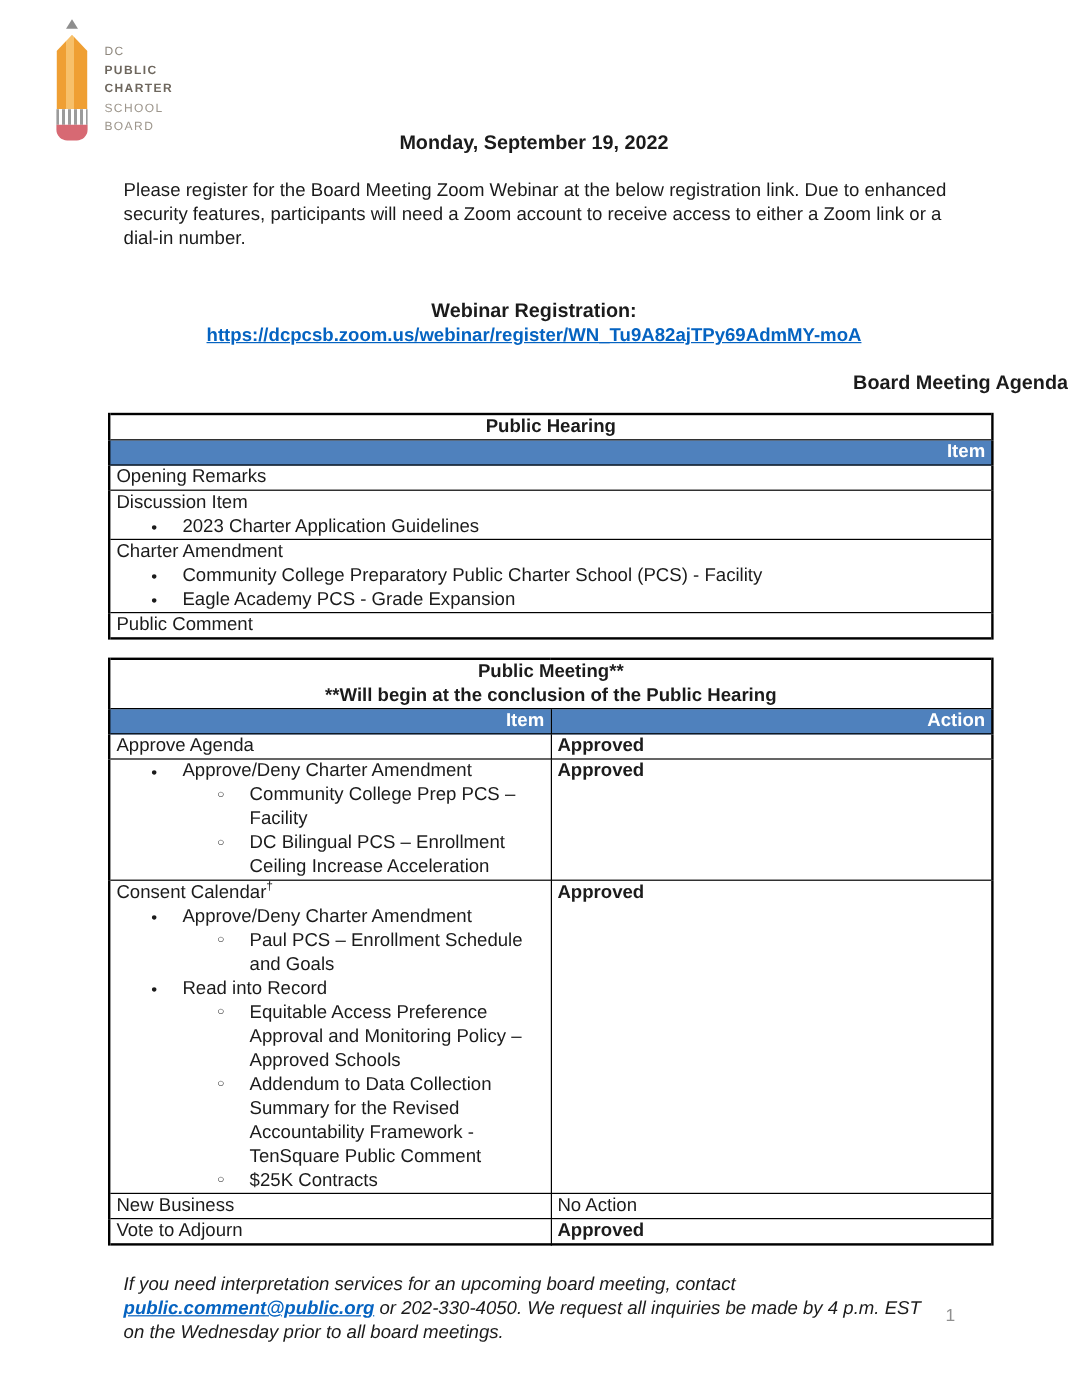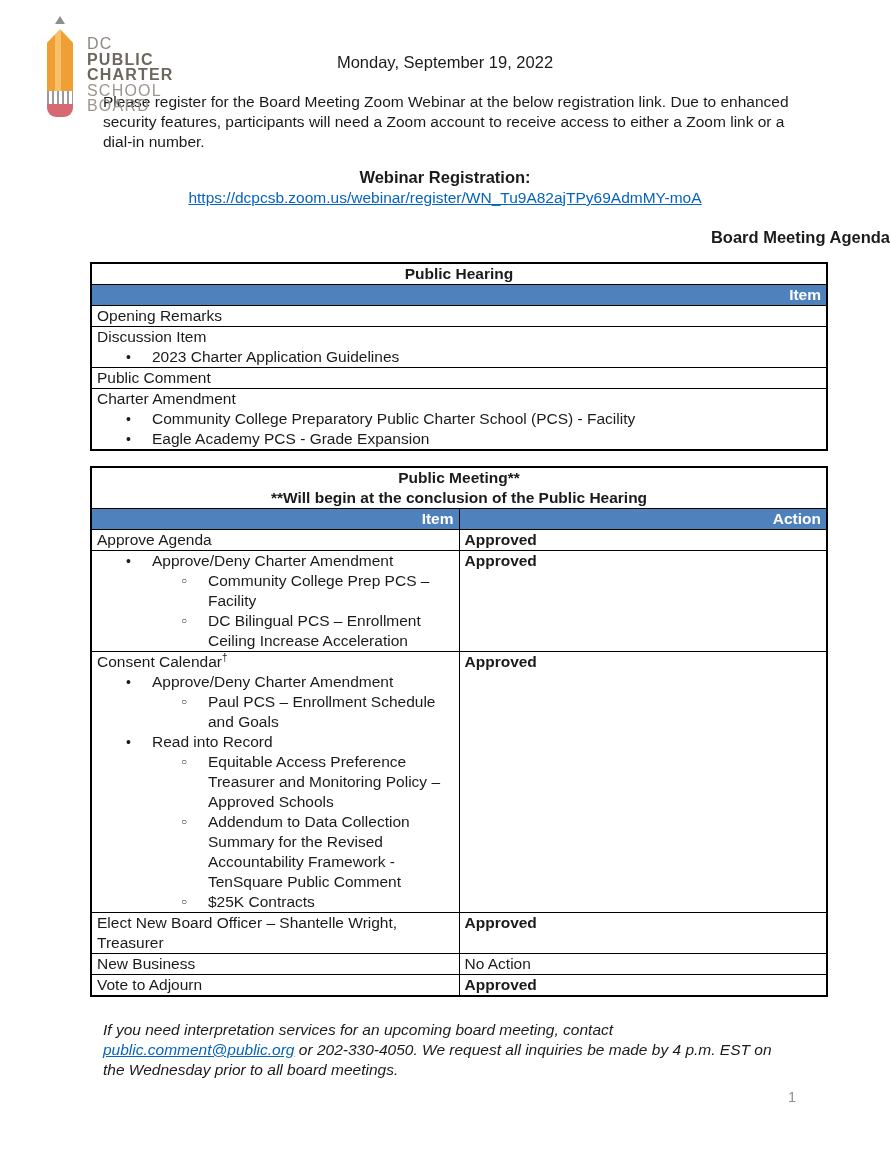--- a/index.html
+++ b/index.html
@@ -15,32 +15,32 @@
   
   .logo { position:absolute; top:14px; left:45px; display:flex; align-items:flex-start; }
   .pencil { width:30px; display:flex; flex-direction:column; align-items:center; margin-top:2px; }
   .p-tip { width:0; height:0; border-left:5px solid transparent; border-right:5px solid transparent;
            border-bottom:8px solid #8e8e8e; margin-bottom:5px; }
   .p-body { width:26px; height:62px; background:linear-gradient(90deg,#ef9f33 0 30%,#f7c06a 30% 55%,#ef9f33 55% 100%);
             clip-path:polygon(50% 0, 100% 22%, 100% 100%, 0 100%, 0 22%); }
   .p-ferrule { width:26px; height:13px;
             background:repeating-linear-gradient(90deg,#9b9b9b 0 2px,#ffffff 2px 5px); }
   .p-eraser { width:26px; height:13px; background:#d76973; border-radius:0 0 9px 9px; }
-  .logo-text { margin-left:12px; margin-top:22px; font-size:16px; line-height:15.5px; letter-spacing:1.2px; }
+  .logo-text { margin-left:12px; margin-top:22px; font-size:10px; line-height:15.5px; letter-spacing:1.2px; }
   .lt-med   { color:#8f887e; }
   .lt-bold  { color:#6e675e; font-weight:bold; }
   .lt-light { color:#9d968c; }
 
   
-  .date-block { padding-top:51px; text-align:center; font-weight:normal; font-size:16.5px; line-height:22px; }
+  .date-block { padding-top:108px; text-align:center; font-weight:bold; font-size:16.5px; line-height:22px; }
   .intro { margin:19px 100px 0 103px; font-size:15.5px; line-height:20px; width:690px; }
   .center-h { text-align:center; font-weight:bold; font-size:16.5px; }
-  .webinar-h { margin-top:16px; }
+  .webinar-h { margin-top:41px; }
   .webinar-link-wrap { text-align:center; margin-top:2px; font-size:15.5px; }
-  a.doc-link { color:#0563C1; text-decoration:underline; }
+  a.doc-link { color:#0563C1; text-decoration:underline;font-weight:bold; }
   .agenda-h { margin-top:21px;text-align:right; }
 
   
   table.agenda { border-collapse:collapse; margin:15px 0 0 90px; width:738px; font-size:15.5px; table-layout:fixed;border-radius:28px; }
   table.agenda td { border:1.5px solid #000; padding:0 5px; vertical-align:top; line-height:20px; }
   table.agenda { border:2px solid #000; }
   table.agenda tr td:first-child { border-left:2px solid #000; }
   table.agenda tr td:last-child { border-right:2px solid #000; }
   .t-title { text-align:center; font-weight:bold; }
   .t-colhead { background:#4F81BD; color:#ffffff; font-weight:bold; text-align:right; line-height:19px; }
@@ -106,35 +106,35 @@
   <tr>
     <td>
       <div>Discussion Item</div>
       <div class="b1">
             <span class="mk">•</span>
             <span>2023 Charter Application Guidelines</span>
           </div>
     </td>
   </tr>
   <tr>
+    <td>
+      <div>Charter Amendment</div>
+      <div class="b1">
+            <span class="mk">•</span>
+            <span>Community College Preparatory Public Charter School (PCS) - Facility</span>
+          </div>
+      <div class="b1">
+            <span class="mk">•</span>
+            <span>Eagle Academy PCS - Grade Expansion</span>
+          </div>
+    </td>
+  </tr>
+  <tr>
         <td>Public Comment</td>
       </tr>
-  <tr>
-    <td>
-      <div>Charter Amendment</div>
-      <div class="b1">
-            <span class="mk">•</span>
-            <span>Community College Preparatory Public Charter School (PCS) - Facility</span>
-          </div>
-      <div class="b1">
-            <span class="mk">•</span>
-            <span>Eagle Academy PCS - Grade Expansion</span>
-          </div>
-    </td>
-  </tr>
 </tbody>
   </table>
 
 <table class="agenda tbl2">
   <tbody>
       <tr>
     <td class="t-title" colspan="2">
       <div>Public Meeting**</div>
       <div>**Will begin at the conclusion of the Public Hearing</div>
     </td>
@@ -174,35 +174,31 @@
       <div class="b2">
             <span class="mk">○</span>
             <span>Paul PCS – Enrollment Schedule and Goals</span>
           </div>
       <div class="b1">
             <span class="mk">•</span>
             <span>Read into Record</span>
           </div>
       <div class="b2">
             <span class="mk">○</span>
-            <span>Equitable Access Preference Treasurer and Monitoring Policy – Approved Schools</span>
+            <span>Equitable Access Preference Approval and Monitoring Policy – Approved Schools</span>
           </div>
       <div class="b2">
             <span class="mk">○</span>
             <span>Addendum to Data Collection Summary for the Revised Accountability Framework - TenSquare Public Comment</span>
           </div>
       <div class="b2">
             <span class="mk">○</span>
             <span>$25K Contracts</span>
           </div>
     </td>
-    <td class="action-cell action-bold col-action">Approved</td>
-  </tr>
-  <tr>
-    <td>Elect New Board Officer – Shantelle Wright, Treasurer</td>
     <td class="action-cell action-bold col-action">Approved</td>
   </tr>
   <tr>
     <td>New Business</td>
     <td class="action-cell col-action">No Action</td>
   </tr>
   <tr>
     <td>Vote to Adjourn</td>
     <td class="action-cell action-bold col-action">Approved</td>
   </tr>

